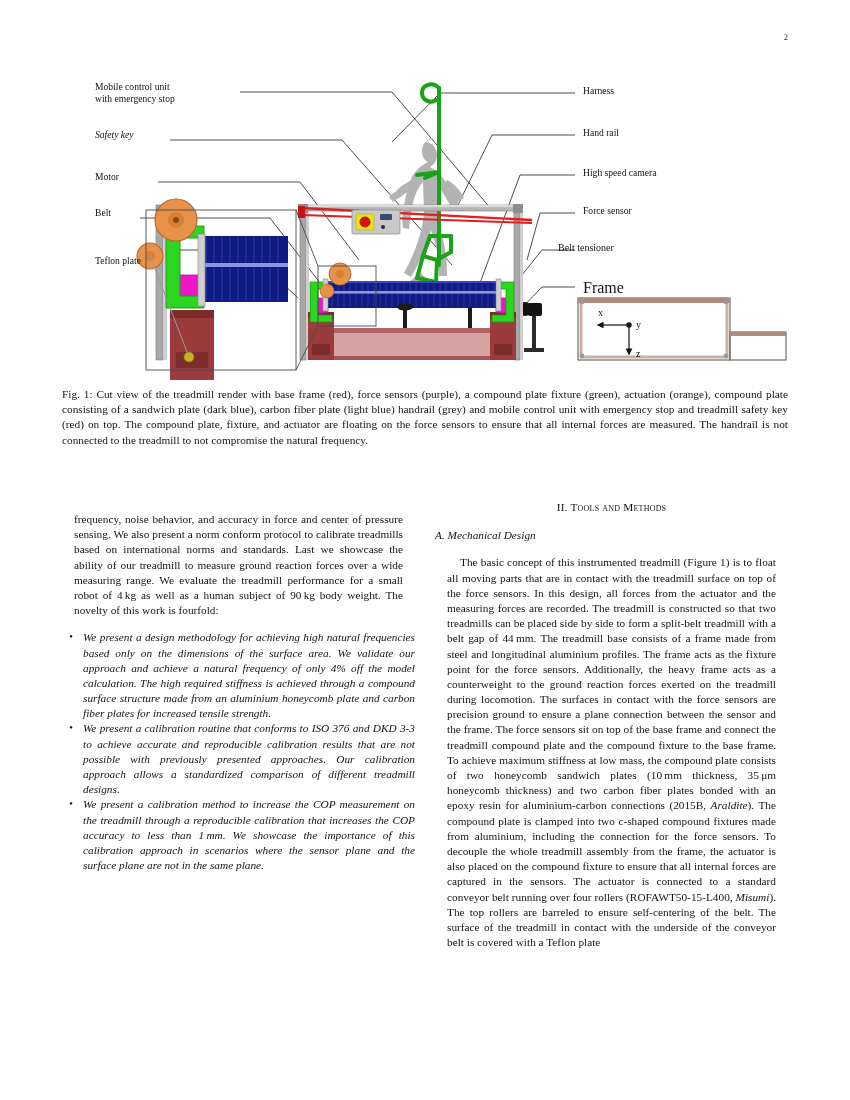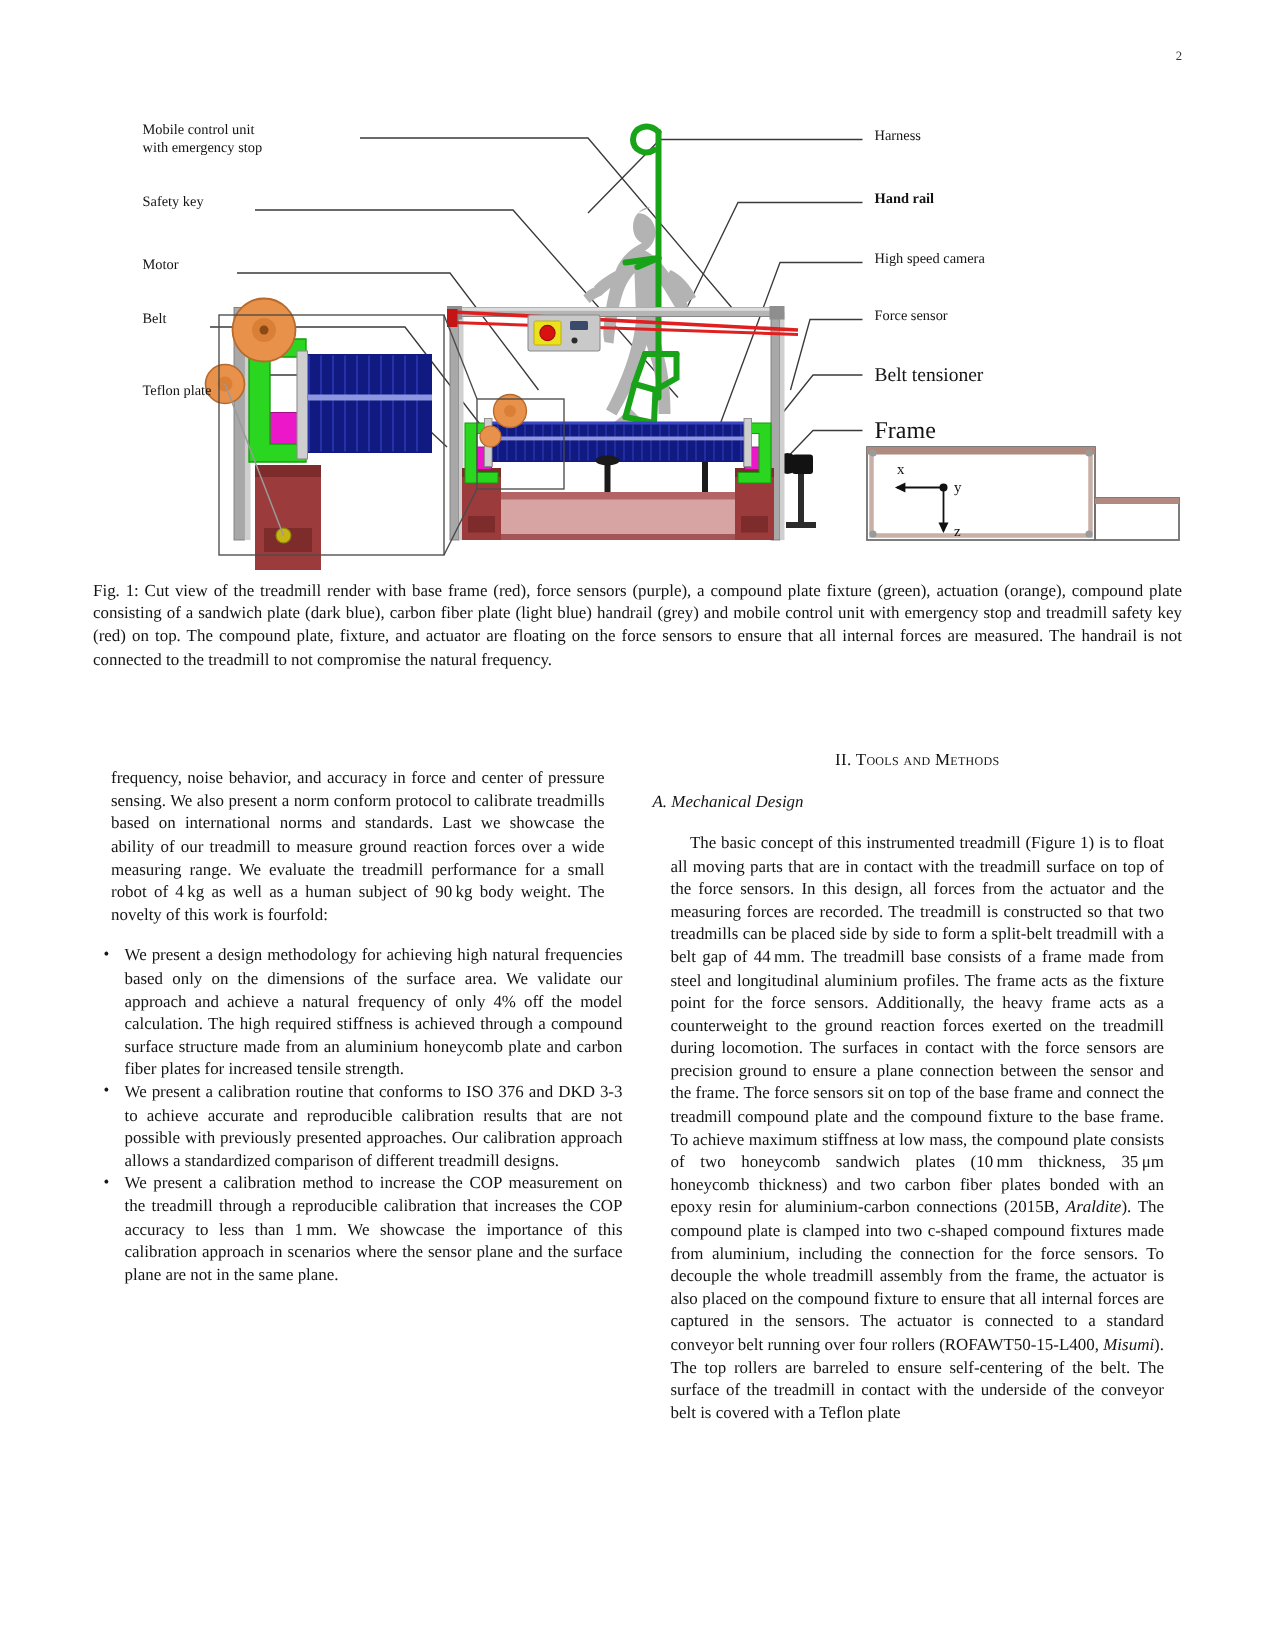--- a/index.html
+++ b/index.html
@@ -37,21 +37,21 @@
     text-align:justify;text-justify:inter-word;
     -webkit-hyphens:auto;hyphens:auto;
   }
   .col-left{left:62px;}
   .col-right{left:435px;}
 
   .col p{margin:12px;}
   .col p.indent{text-indent:13px;}
 
   ul.bullets{
-    margin:12px 0 0 0;padding:0;list-style:none;
+    margin:12px 0 0 0;padding:0;list-style:none;font-style:italic;
   }
   ul.bullets li{
     position:relative;padding-left:21px;margin:0 0 0 0;
     text-align:justify;
   }
   ul.bullets li::before{
     content:"\2022";position:absolute;left:7px;top:-1px;font-size:11px;
   }
 
   .sec-head{
@@ -289,30 +289,30 @@
         </g>
 
       </svg>
     </div>
 
     <div style="position:absolute;left:0;top:0;width:100%;height:100%;">
       <div style="position:absolute;left:33px;top:21px;font-size:9.6px;line-height:1.22;">
         <span>Mobile control unit</span><br>
         <span>with emergency stop</span>
       </div>
-      <div style="position:absolute;left:33px;top:69px;font-size:9.6px;">Safety key</div>
+      <div style="position:absolute;left:33px;top:69px;font-size:9.6px;font-style:italic;">Safety key</div>
       <div style="position:absolute;left:33px;top:111px;font-size:9.6px;">Motor</div>
       <div style="position:absolute;left:33px;top:147px;font-size:9.6px;">Belt</div>
       <div style="position:absolute;left:33px;top:195px;font-size:9.6px;">Teflon plate</div>
 
       <div style="position:absolute;left:521px;top:25px;font-size:9.6px;">Harness</div>
-      <div style="position:absolute;left:521px;top:67px;font-size:9.6px;font-weight:bold;">Hand rail</div>
+      <div style="position:absolute;left:521px;top:67px;font-size:9.6px;">Hand rail</div>
       <div style="position:absolute;left:521px;top:107px;font-size:9.6px;">High speed camera</div>
       <div style="position:absolute;left:521px;top:145px;font-size:9.6px;">Force sensor</div>
-      <div style="position:absolute;left:521px;top:182px;font-size:13px;">Belt tensioner</div>
+      <div style="position:absolute;left:496px;top:182px;font-size:10px;">Belt tensioner</div>
       <div style="position:absolute;left:521px;top:219px;font-size:16px;">Frame</div>
     </div>
   </div>
 
   <div class="caption">Fig. 1: Cut view of the treadmill render with base frame (red), force sensors (purple), a compound plate fixture (green), actuation (orange), compound plate consisting of a sandwich plate (dark blue), carbon fiber plate (light blue) handrail (grey) and mobile control unit with emergency stop and treadmill safety key (red) on top. The compound plate, fixture, and actuator are floating on the force sensors to ensure that all internal forces are measured. The handrail is not connected to the treadmill to not compromise the natural frequency.</div>
 
   <div class="col col-left">
     <p>frequency, noise behavior, and accuracy in force and center of pressure sensing. We also present a norm conform protocol to calibrate treadmills based on international norms and standards. Last we showcase the ability of our treadmill to measure ground reaction forces over a wide measuring range. We evaluate the treadmill performance for a small robot of 4 kg as well as a human subject of 90 kg body weight. The novelty of this work is fourfold:</p>
     <ul class="bullets">
       <li>We present a design methodology for achieving high natural frequencies based only on the dimensions of the surface area. We validate our approach and achieve a natural frequency of only 4% off the model calculation. The high required stiffness is achieved through a compound surface structure made from an aluminium honeycomb plate and carbon fiber plates for increased tensile strength.</li>

